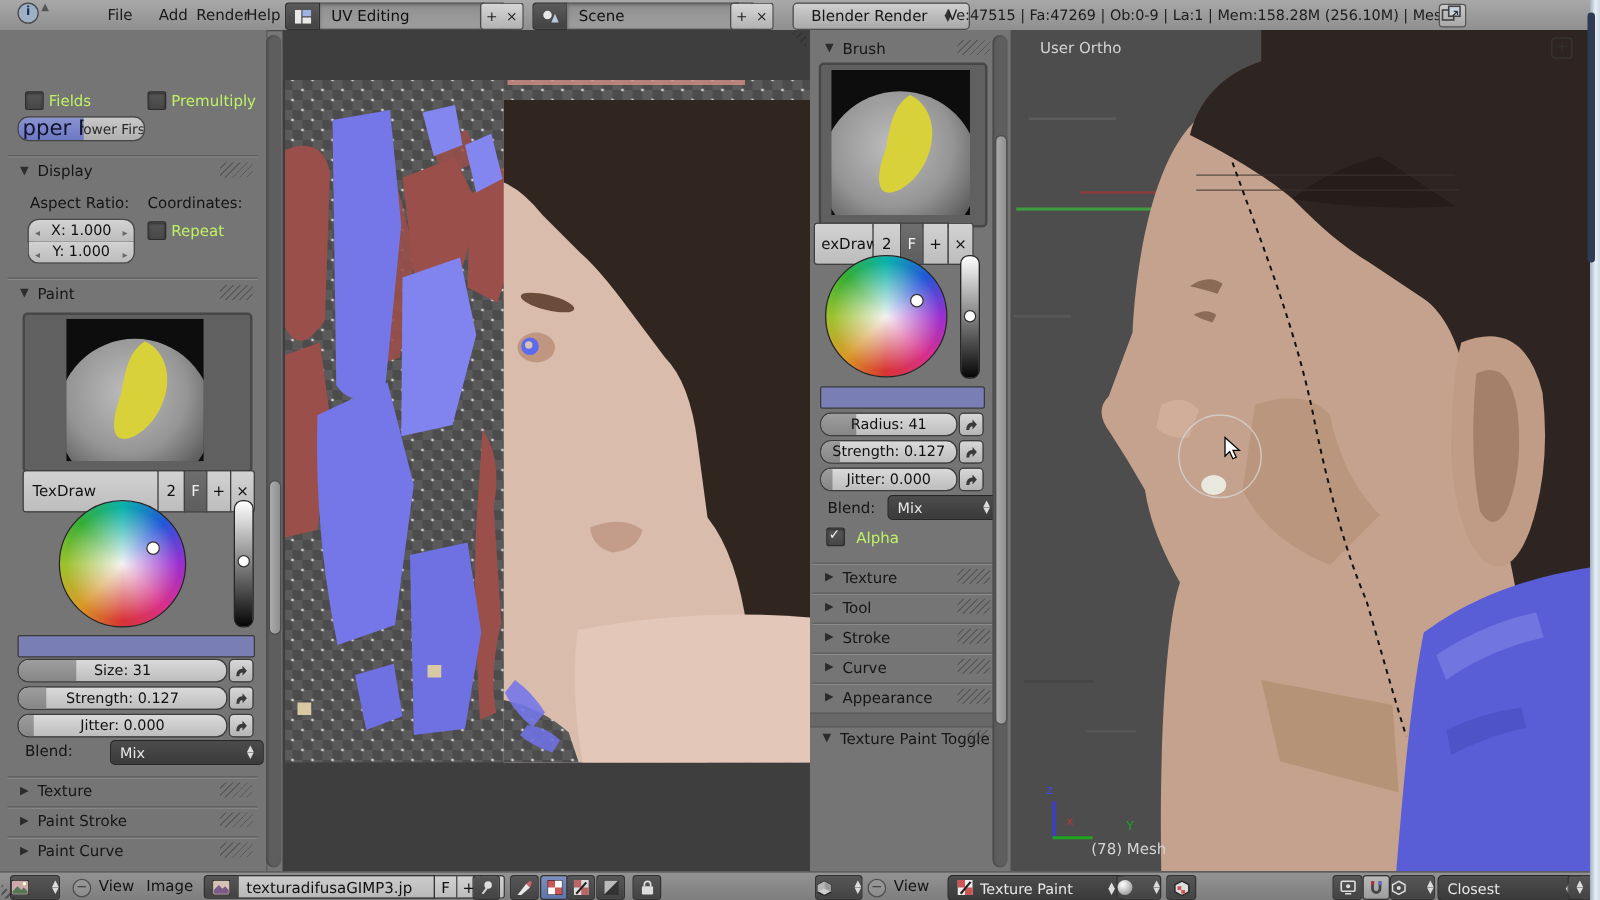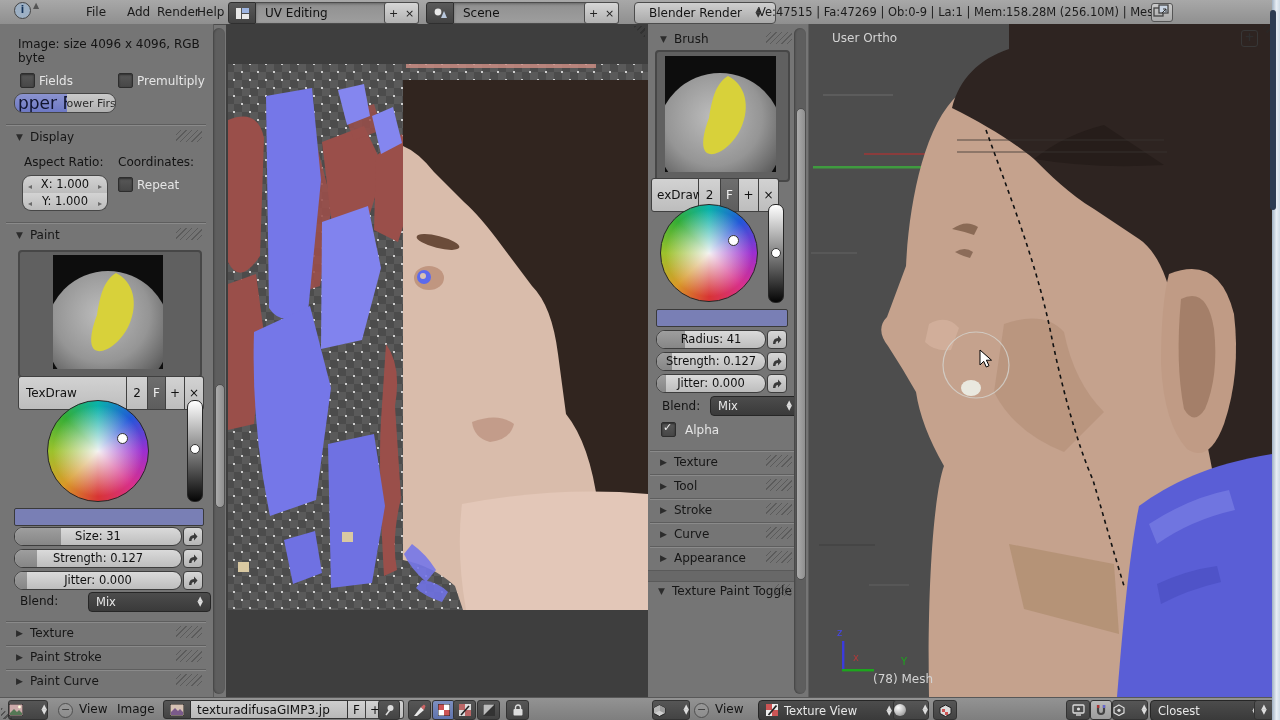--- a/index.html
+++ b/index.html
@@ -35,21 +35,21 @@
   .stepcol.dark{color:#333;}
   
   .sep{position:absolute;height:1px;background:#5e5e5e;box-shadow:0 1px 0 #8a8a8a;}
   .secthead{position:absolute;display:flex;align-items:center;gap:7px;color:#161616;font-size:12px;}
   .tri{font-size:9px;color:#2c2c2c;}
   .hatch{position:absolute;width:26px;height:12px;
        background:repeating-linear-gradient(135deg,transparent 0 3px,rgba(60,60,60,.45) 3px 4px);}
   .cb{position:absolute;width:13px;height:13px;border-radius:2px;border:1px solid #2d2d2d;
        background:linear-gradient(#585858,#474747);box-shadow:inset 0 1px 2px rgba(0,0,0,.5);}
   .cb .chk{position:absolute;left:1px;top:-2px;color:#f0f0f0;font-size:11px;}
-  .cblab{position:absolute;color:#e5e5e5;}
+  .cblab{position:absolute;color:#bef264;}
   .slider{position:absolute;height:17px;border:1px solid #3d3d3d;border-radius:9px;overflow:hidden;
        background:linear-gradient(#dadada,#bdbdbd);text-align:center;line-height:16px;color:#101010;}
   .slider .fill{position:absolute;left:0;top:0;bottom:0;background:linear-gradient(#9e9e9e,#868686);}
   .slider .lab{position:relative;font-size:11.5px;}
   .pbtn{position:absolute;width:18px;height:17px;border:1px solid #3d3d3d;border-radius:4px;
        background:linear-gradient(#d7d7d7,#b5b5b5);display:flex;align-items:center;justify-content:center;}
   .numf{position:absolute;height:17px;background:linear-gradient(#d3d3d3,#bcbcbc);border:1px solid #474747;
        text-align:center;line-height:16px;font-size:11.5px;color:#101010;}
   .numf .ar{position:absolute;top:3px;font-size:8px;color:#6a6a6a;}
   .dd{position:absolute;background:linear-gradient(#4c4c4c,#3a3a3a);border:1px solid #262626;border-radius:4px;
@@ -144,21 +144,20 @@
     <span class="winicon">
       <svg width="18" height="15">
           <rect x="2" y="4" width="9" height="8" fill="none" stroke="#444" stroke-width="1.3"></rect>
           <rect x="7" y="1" width="9" height="8" fill="#c9d4e2" stroke="#444" stroke-width="1.3"></rect>
           <path d="M10 9 L14 5 M14 5 l-3 0 M14 5 l0 3" stroke="#333" stroke-width="1" fill="none"></path>
         </svg>
     </span>
   </div>
 
   <div class="abs uvprops">
-    <span class="abs" style="left:18px;top:13px">Image: size 4096 x 4096, RGB byte</span>
 
     <span class="cb" style="left:20px;top:49px"></span>
     <span class="cblab" style="left:39px;top:50px">Fields</span>
     <span class="cb" style="left:118px;top:49px"></span>
     <span class="cblab" style="left:137px;top:50px">Premultiply</span>
 
     <div class="abs" style="left:14px;top:69px;width:100px;height:18px;display:flex;border:1px solid #454545;border-radius:9px;overflow:hidden">
       <span style="width:50px;background:linear-gradient(#8b93cf,#6d78c4);display:flex;align-items:center;padding-left:3px;overflow:hidden;white-space:nowrap;color:#10142e;font-size:17px">pper Firs</span>
       <span style="width:50px;background:linear-gradient(#c9c9c9,#b0b0b0);display:flex;align-items:center;overflow:hidden;white-space:nowrap;color:#2a2a2a;font-size:11px">ower Firs</span>
     </div>
@@ -611,21 +610,21 @@
     <span class="minus-circ" style="left:46px;top:5px">−</span>
     <span class="bmenu" style="left:67px">View</span>
 
     <div class="dd" style="left:110px;top:2px;width:126px;height:19px;gap:5px">
       <svg width="13" height="13">
           <rect width="12" height="12" fill="#eee"></rect>
           <rect width="6" height="6" fill="#c55"></rect>
           <rect x="6" y="6" width="6" height="6" fill="#c55"></rect>
           <path d="M2.5 11 L10.5 1.5" stroke="#222" stroke-width="1.8"></path>
         </svg>
-      <span>Texture View</span>
+      <span>Texture Paint</span>
       <span class="stepcol">
           <span>▲</span>
           <span>▼</span>
         </span>
     </div>
 
     <div class="tinybtn" style="left:245px;top:2px;width:34px;gap:4px">
       <span style="width:12px;height:12px;border-radius:50%;background:radial-gradient(circle at 35% 30%,#fff,#bbb 55%,#777)"></span>
       <span class="stepcol">
           <span>▲</span>

